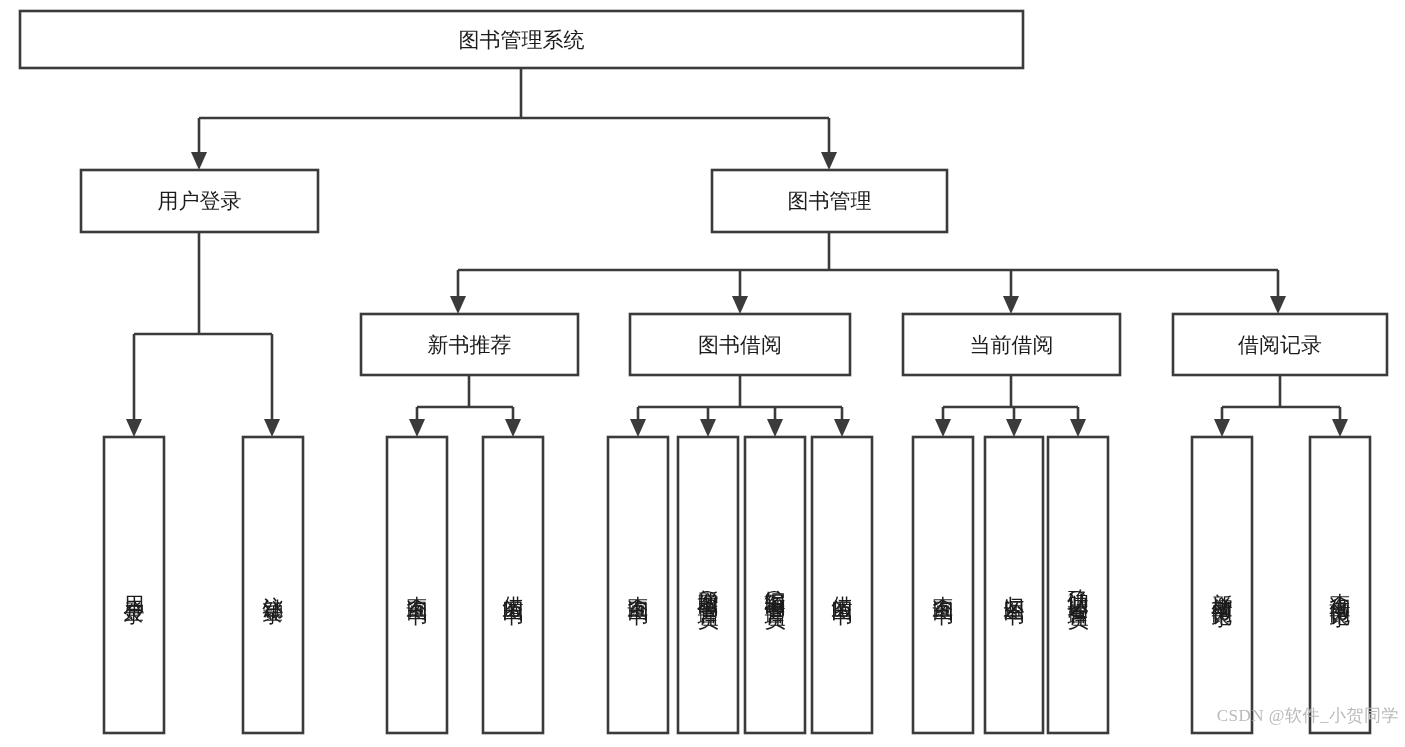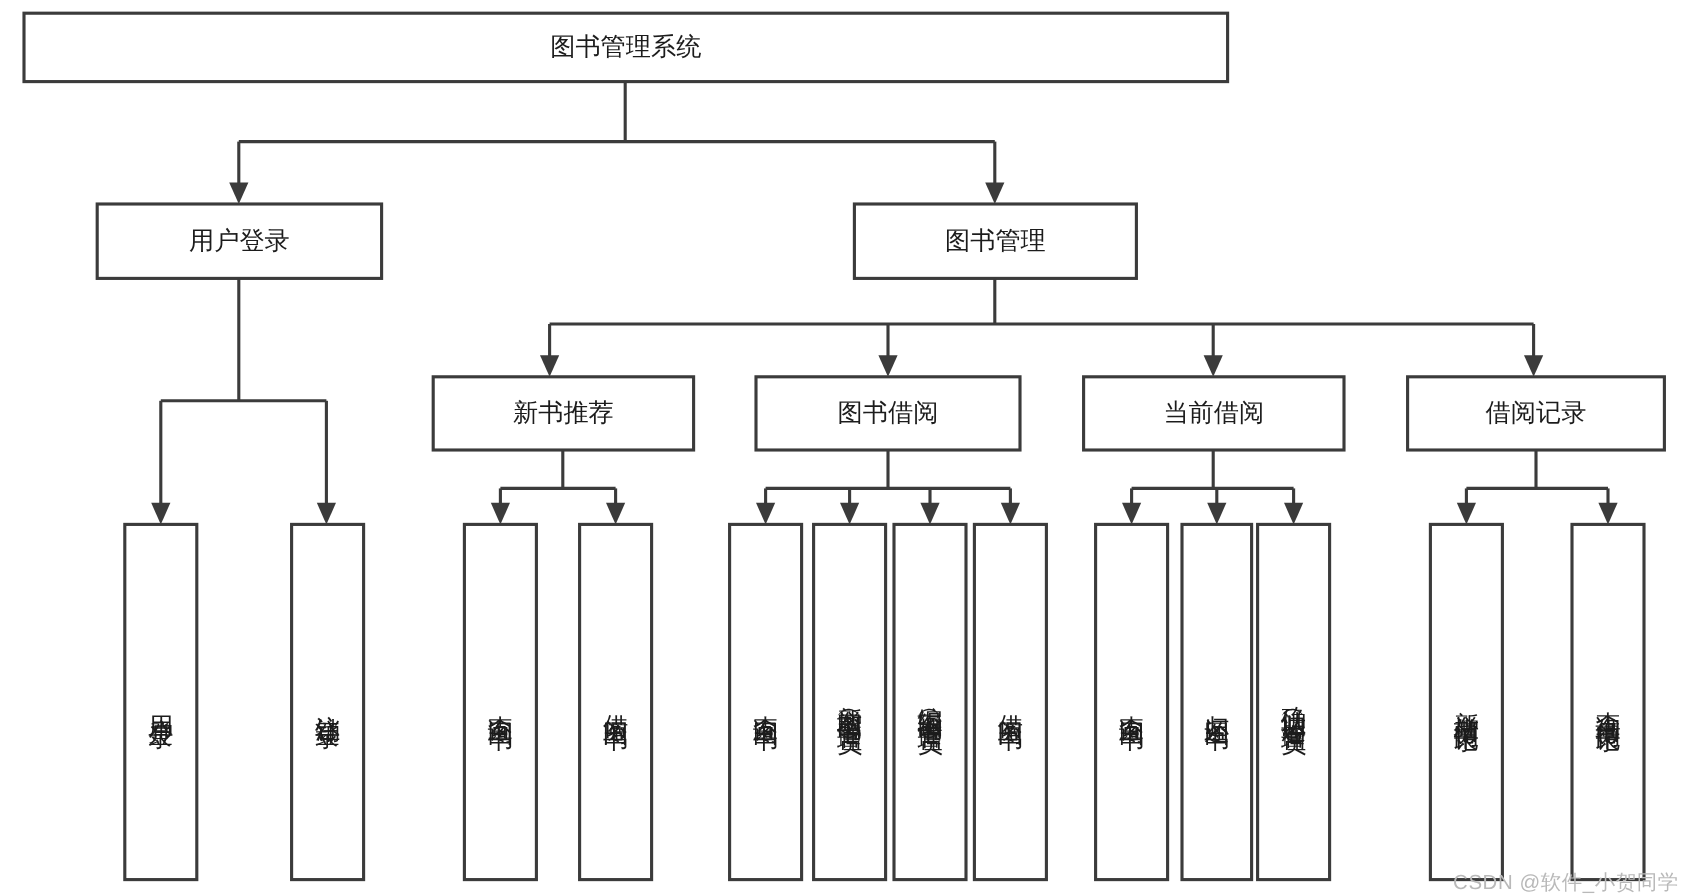--- a/index.html
+++ b/index.html
@@ -61,22 +61,22 @@
     color: #1c1c1c;
     white-space: nowrap;
     display: flex;
     align-items: center;
     justify-content: center;
     pointer-events: none;
   }
   #watermark {
     position: absolute;
     right: 6px;
-    bottom: 0;
-    font-family: Liberation Sans, sans-serif;
+    bottom: 20px;
+    font-family: Liberation Serif, serif;
     font-size: 17px;
     color: #b9b9b9;
     white-space: nowrap;
     letter-spacing: 0.5px;
   }
 </style>
 </head>
 <body>
 
 <div id="diagram-root">

